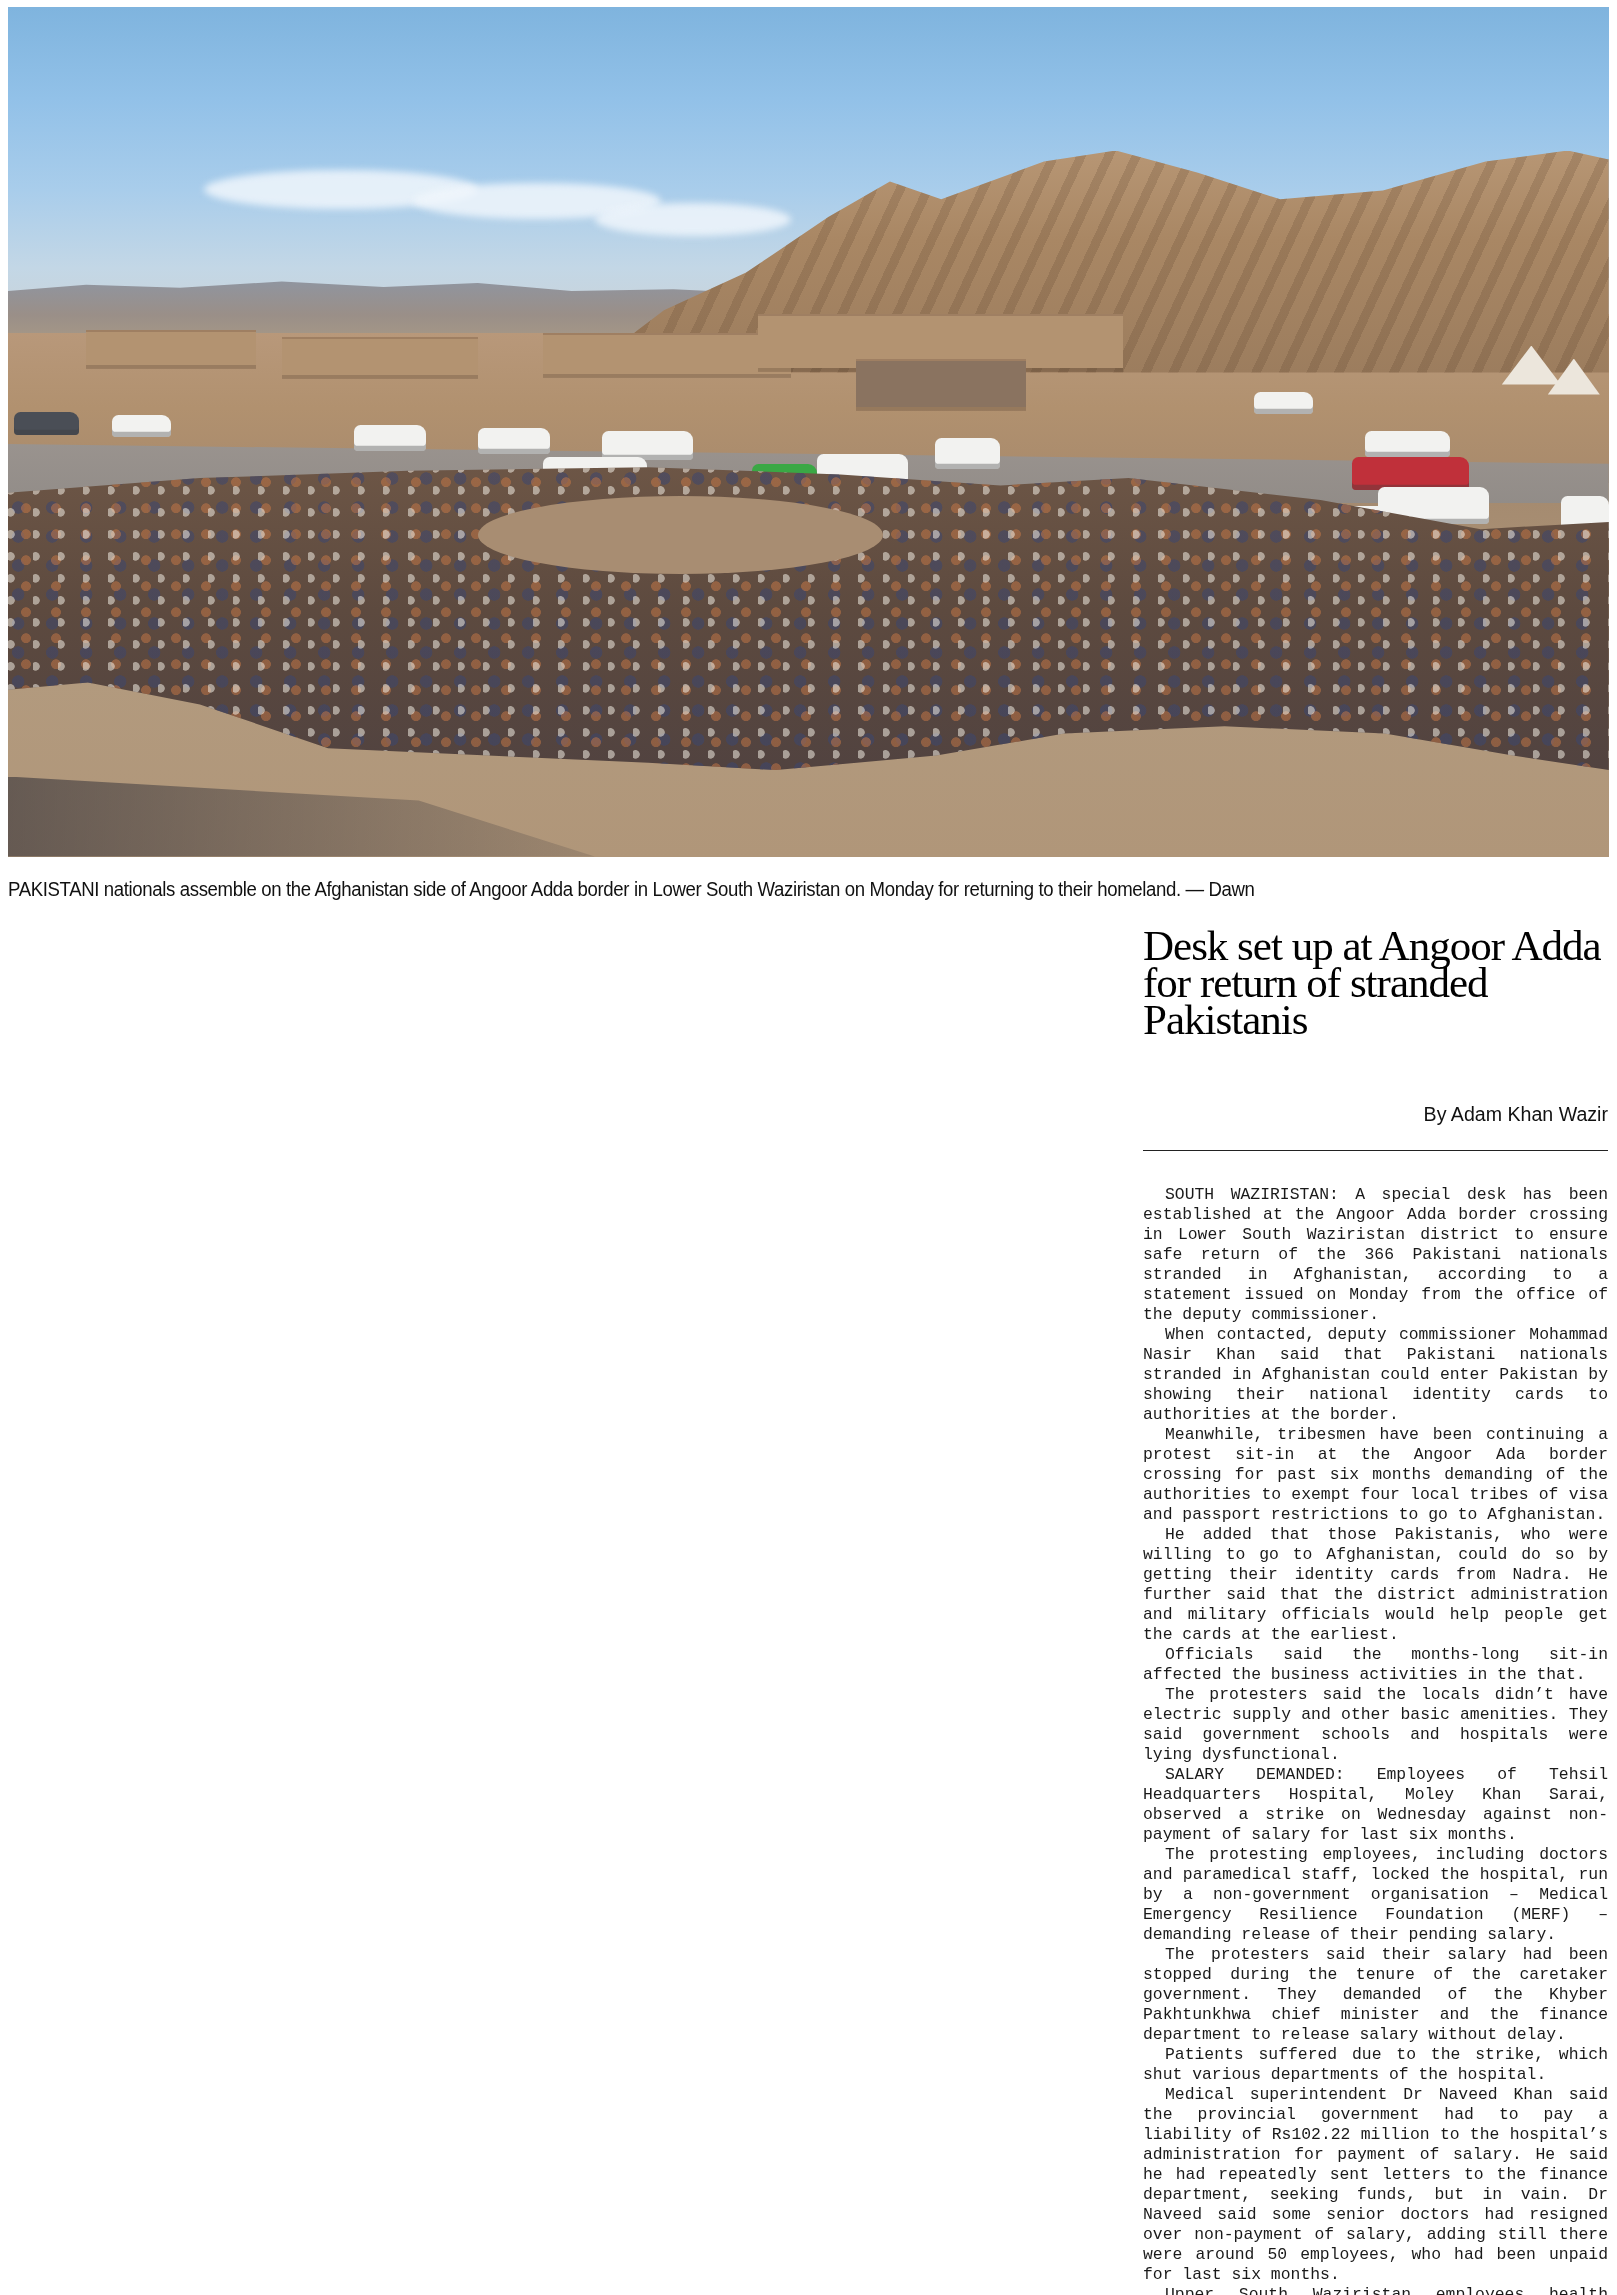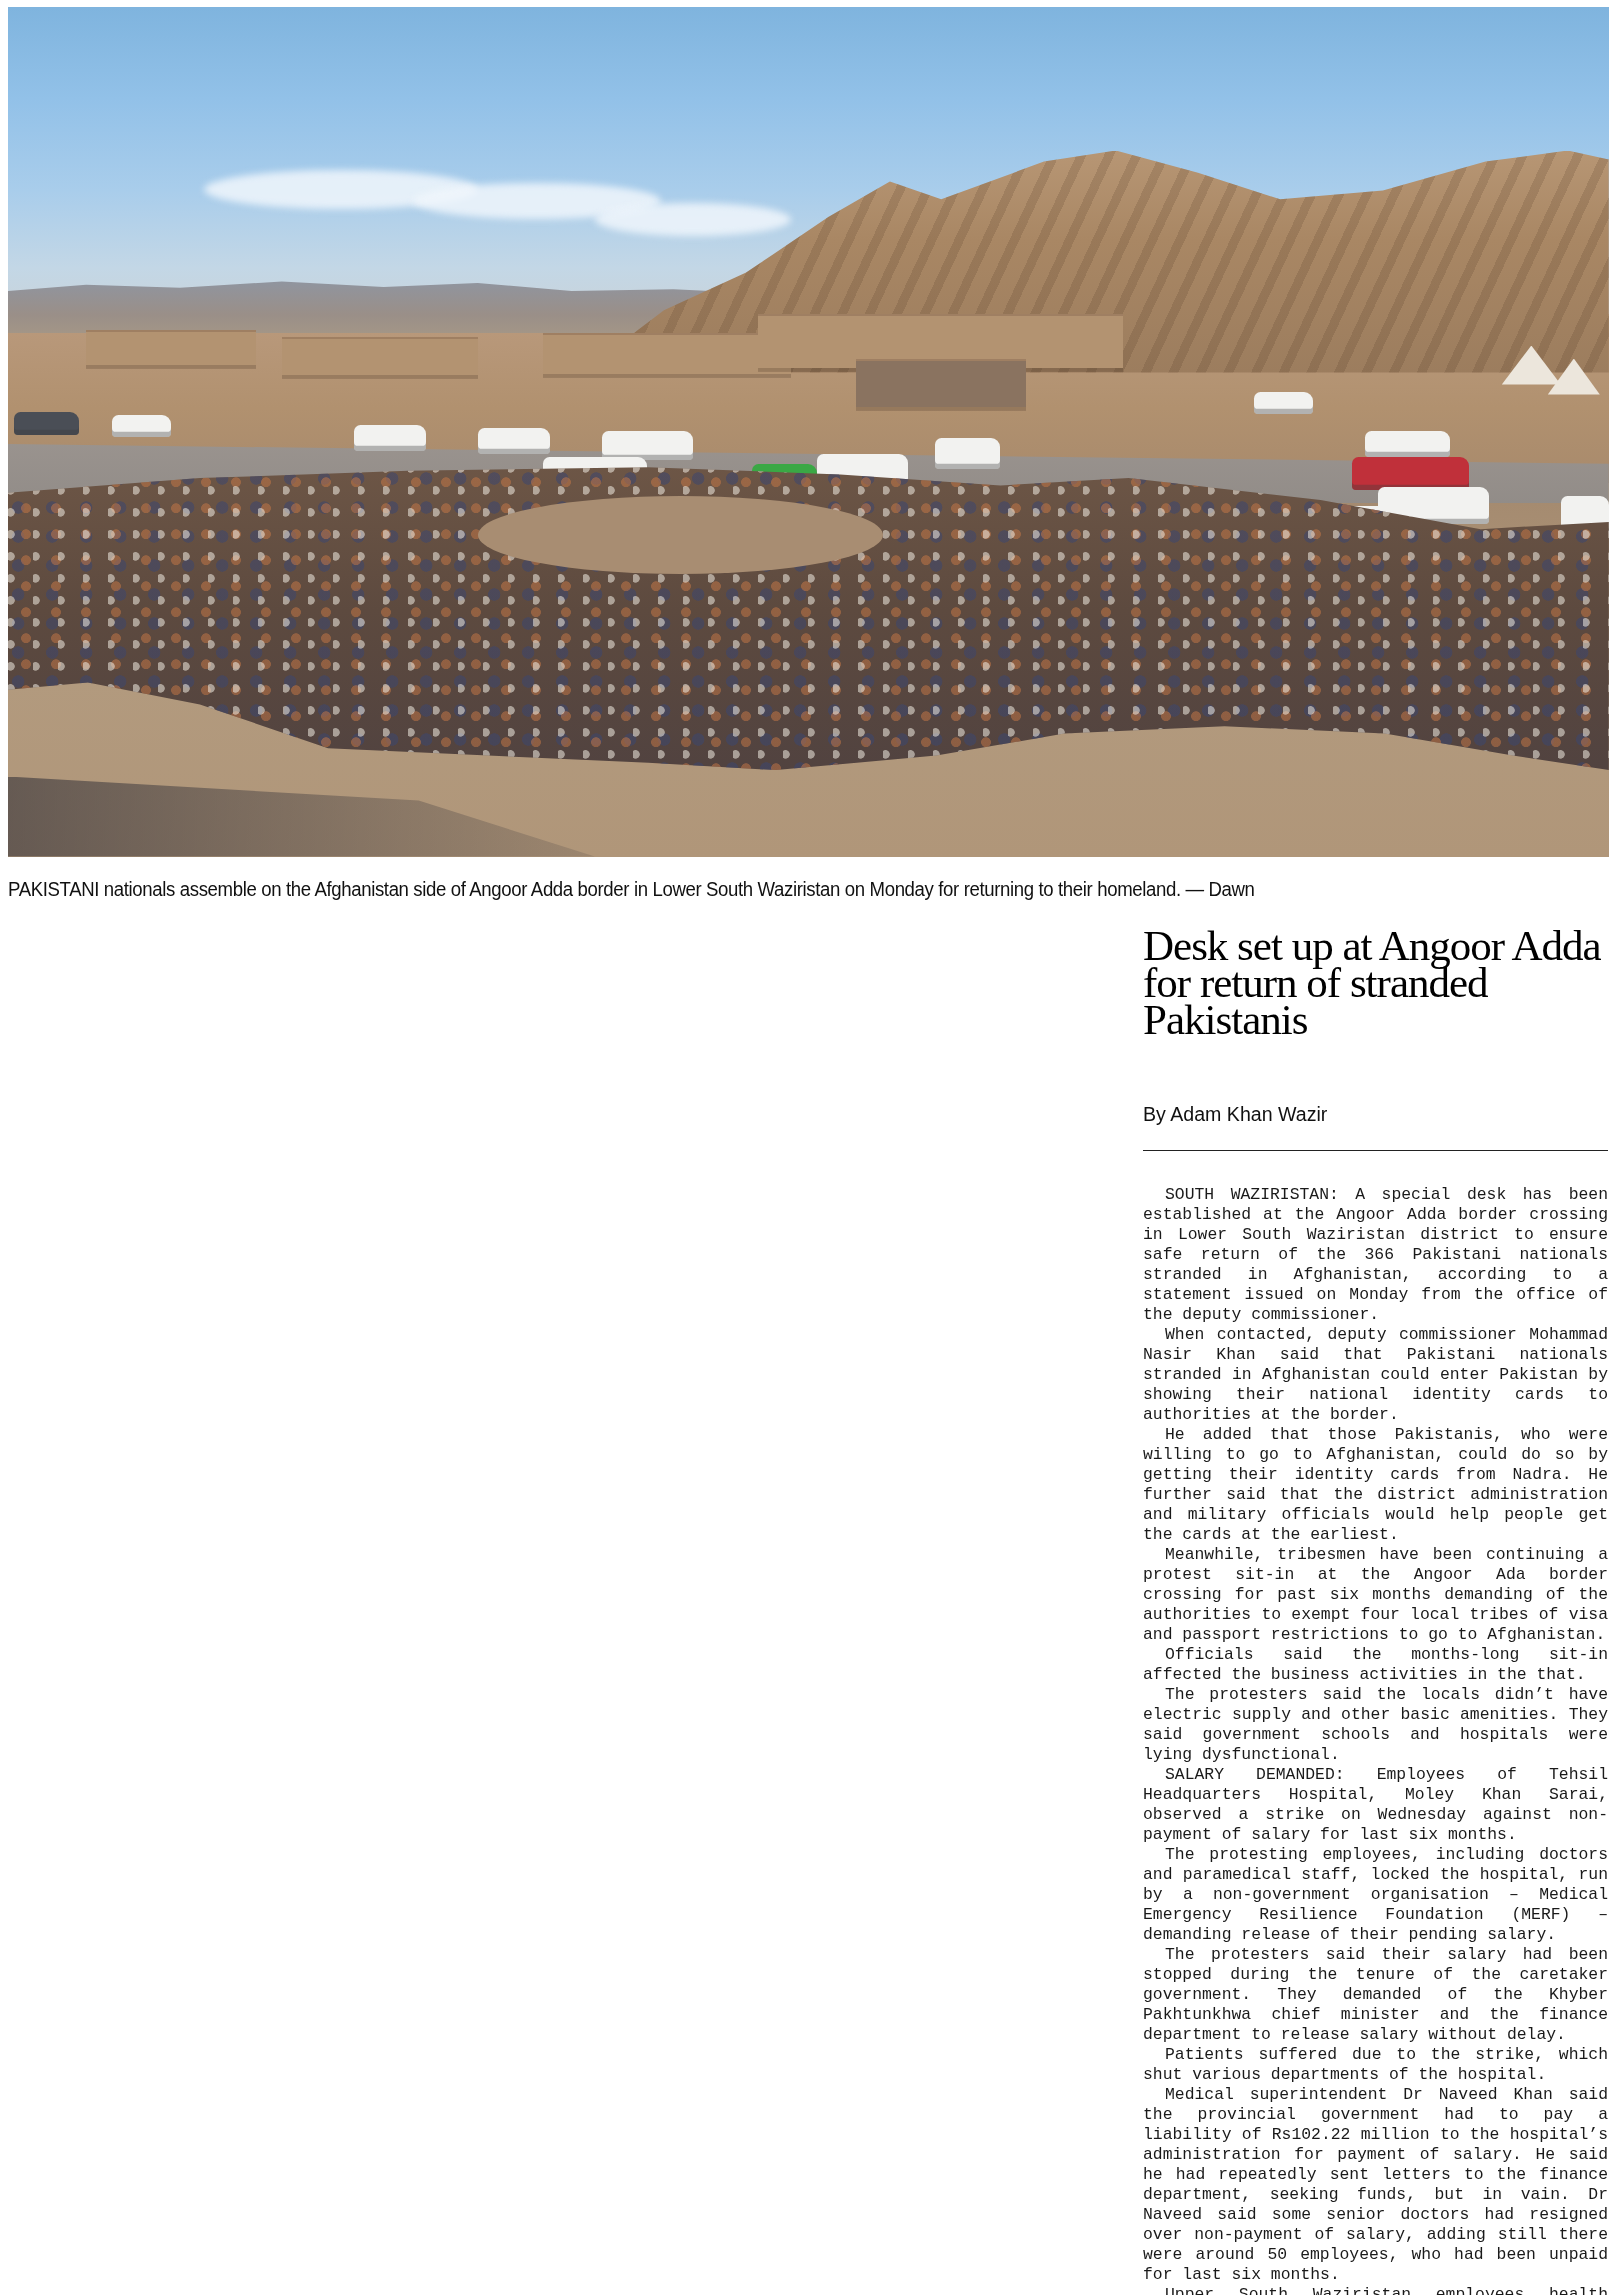--- a/index.html
+++ b/index.html
@@ -76,21 +76,21 @@
   }
 
   
   .article { position:absolute; left:1143px; top:927px; width:465px; }
   .headline {
     font-family:"Liberation Serif", serif; font-size:43px; line-height:37px; color:#000000;
     letter-spacing:-1px; margin:0; font-weight:normal;
   }
   .byline {
     margin-top:65px; font-family:"Liberation Sans", sans-serif; font-size:19.6px; line-height:23.5px; color:#111;
-    padding-bottom:23px; border-bottom:1.3px solid #222;
+    padding-bottom:23px; border-bottom:1.3px solid #222;text-align:right;
   }
   .body-text {
     margin-top:34px; font-family:Liberation Mono, monospace; font-size:16.4px; line-height:20px; color:#1a1a1a;
     text-align:justify; hyphens:manual;
   }
   .body-text p { margin:0; text-indent:22px; }
 </style>
 </head>
 <body>
 
@@ -139,22 +139,22 @@
 </div>
 
 <div class="caption">PAKISTANI nationals assemble on the Afghanistan side of Angoor Adda border in Lower South Waziristan on Monday for returning to their homeland. — Dawn</div>
 
 <div class="article">
   <h1 class="headline">Desk set up at Angoor Adda for return of stranded Pakistanis</h1>
   <div class="byline">By Adam Khan Wazir</div>
   <div class="body-text">
     <p>SOUTH WAZIRISTAN: A special desk has been established at the Angoor Adda border crossing in Lower South Waziristan district to ensure safe return of the 366 Pakistani nationals stranded in Afghanistan, according to a statement issued on Monday from the office of the deputy commissioner.</p>
     <p>When contacted, deputy commissioner Mohammad Nasir Khan said that Pakistani nation­als stranded in Afghanistan could enter Pakistan by showing their national identity cards to authorities at the border.</p>
+    <p>Meanwhile, tribesmen have been continuing a protest sit-in at the Angoor Ada border crossing for past six months demanding of the authorities to exempt four local tribes of visa and passport restric­tions to go to Afghanistan.</p>
     <p>He added that those Pakistanis, who were willing to go to Afghanistan, could do so by getting their identity cards from Nadra. He further said that the district administration and military officials would help people get the cards at the earliest.</p>
-    <p>Meanwhile, tribesmen have been continuing a protest sit-in at the Angoor Ada border crossing for past six months demanding of the authorities to exempt four local tribes of visa and passport restric­tions to go to Afghanistan.</p>
     <p>Officials said the months-long sit-in affected the business activities in the that.</p>
     <p>The protesters said the locals didn’t have electric supply and other basic amenities. They said govern­ment schools and hospitals were lying dysfunctional.</p>
     <p>SALARY DEMANDED: Employees of Tehsil Headquarters Hospital, Moley Khan Sarai, observed a strike on Wednesday against non-payment of salary for last six months.</p>
     <p>The protesting employees, including doctors and paramedical staff, locked the hospital, run by a non-government organisation – Medical Emergency Resilience Foundation (MERF) – demanding release of their pending salary.</p>
     <p>The protesters said their salary had been stopped during the tenure of the caretaker government. They demanded of the Khyber Pakhtunkhwa chief minister and the finance department to release sal­ary without delay.</p>
     <p>Patients suffered due to the strike, which shut various departments of the hospital.</p>
     <p>Medical superintendent Dr Naveed Khan said the provincial government had to pay a liability of Rs102.22 million to the hospital’s administration for payment of salary. He said he had repeatedly sent letters to the finance department, seeking funds, but in vain. Dr Naveed said some senior doctors had resigned over non-payment of salary, adding still there were around 50 employees, who had been unpaid for last six months.</p>
     <p>Upper South Waziristan employees health officer Shams Dawar said he had written letters to the authorities concerned, demanding release of funds for payment of salaries, but to no avail.</p>
   </div>
 </div>

